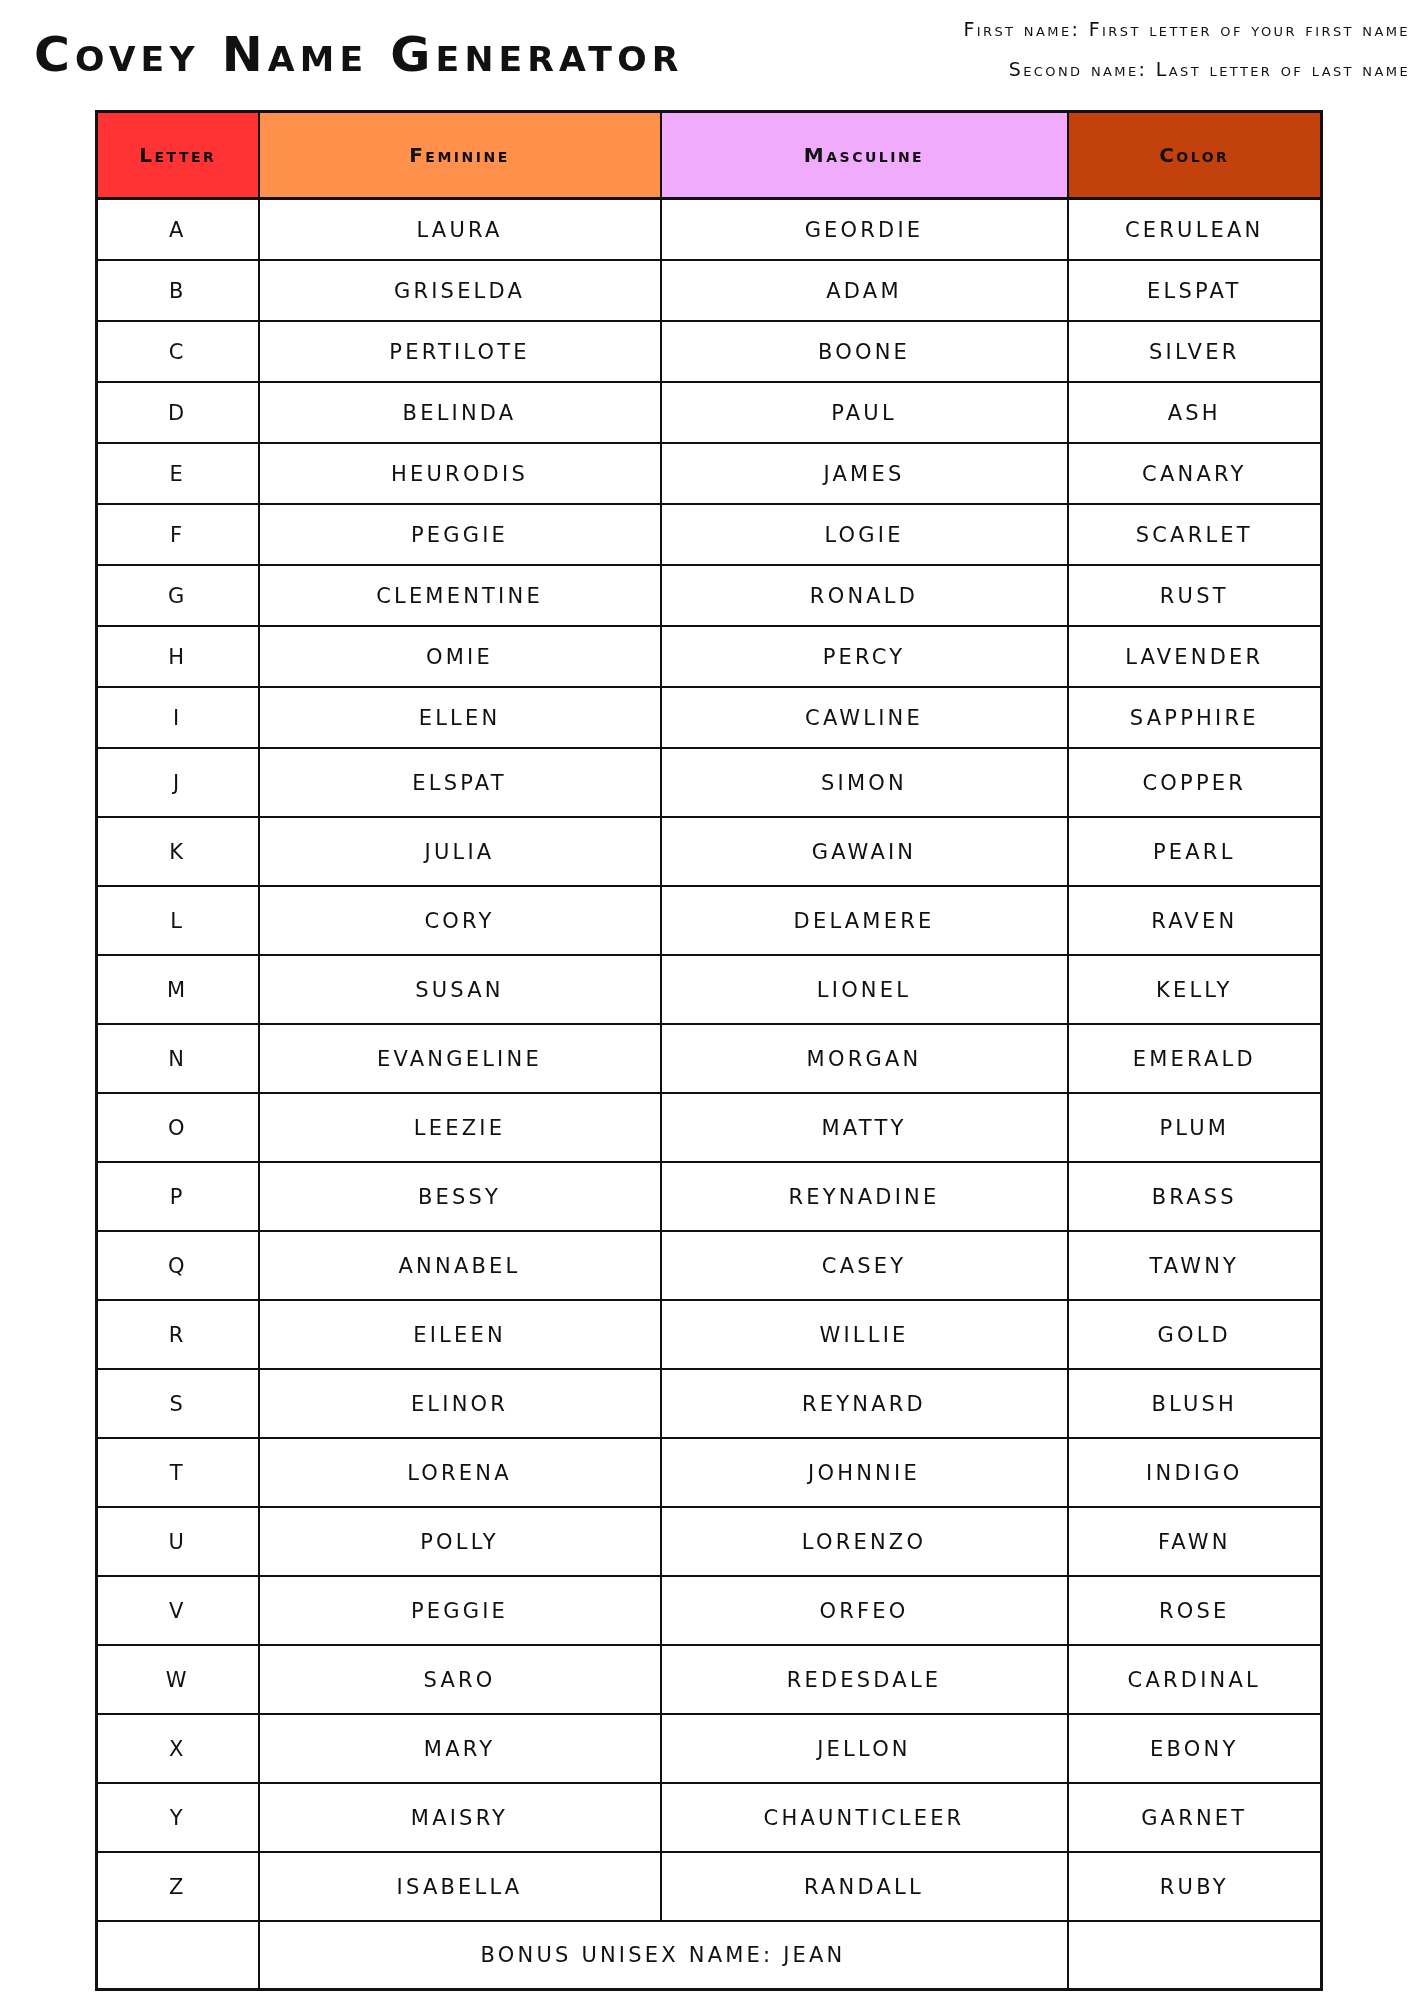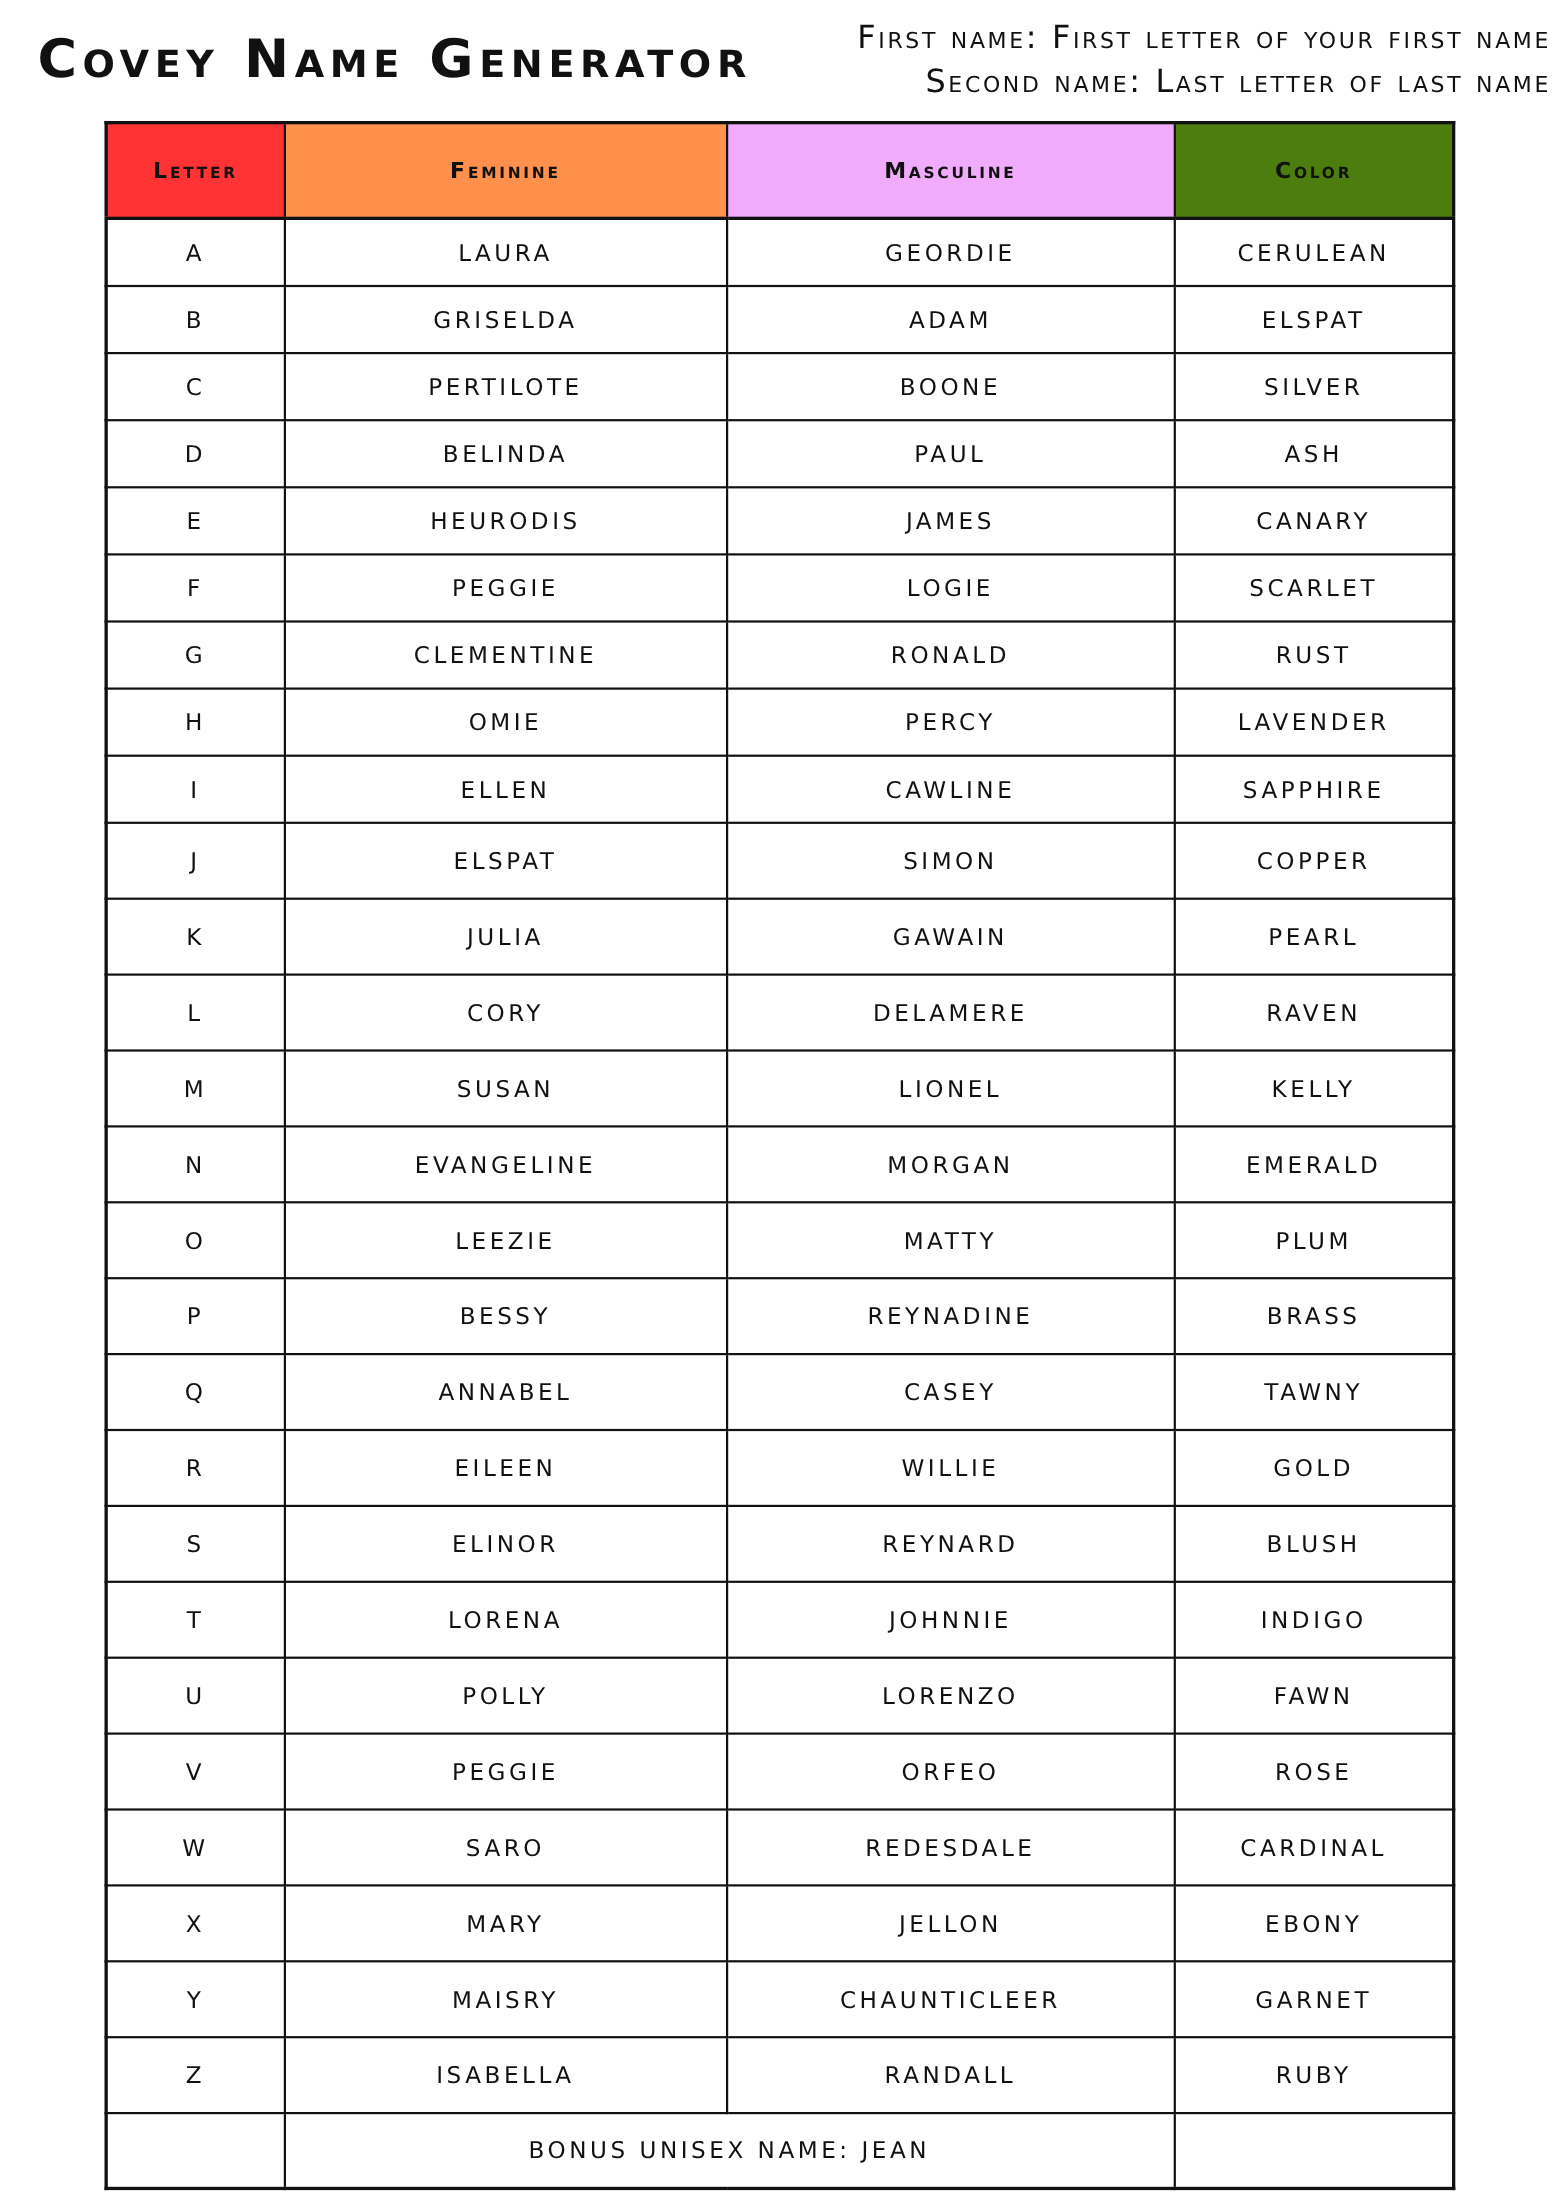--- a/index.html
+++ b/index.html
@@ -8,21 +8,21 @@
     font-family: "DejaVu Sans", sans-serif; color: #111;
     overflow: hidden;
   }
   .title {
     position: absolute; left: 34px; top: 30px;
     font-size: 48px; font-weight: bold; letter-spacing: 5px;
     font-variant: small-caps; line-height: 1; white-space: nowrap;
     transform: scaleX(1.02); transform-origin: left top;
   }
   .instr {
-    position: absolute; right: 4px; font-size: 29px; letter-spacing: 2.4px;
+    position: absolute; right: 4px; font-size: 19px; letter-spacing: 2.4px;
     font-variant: small-caps; line-height: 1; white-space: nowrap; text-align: center;
   }
   .instr.l1 { top: 20px; }
   .instr.l2 { top: 60px; }
 
   table.grid {
     position: absolute; left: 95px; top: 110px; width: 1225px;
     border-collapse: collapse; table-layout: fixed;
   }
   table.grid td, table.grid th {
@@ -58,21 +58,21 @@
     <col class="c-letter">
       <col class="c-fem">
       <col class="c-masc">
       <col class="c-color">
   </colgroup>
   <thead>
     <tr>
       <th style="background:#FF3333">Letter</th>
       <th style="background:#FF914D">Feminine</th>
       <th style="background:#f0abfc">Masculine</th>
-      <th style="background:#4d7c0f">Color</th>
+      <th style="background:#c2410c">Color</th>
     </tr>
   </thead>
   <tbody id="tbody">
       <tr class="short">
         <td>A</td>
         <td>LAURA</td>
         <td>GEORDIE</td>
         <td>CERULEAN</td>
       </tr>
       <tr class="short">

